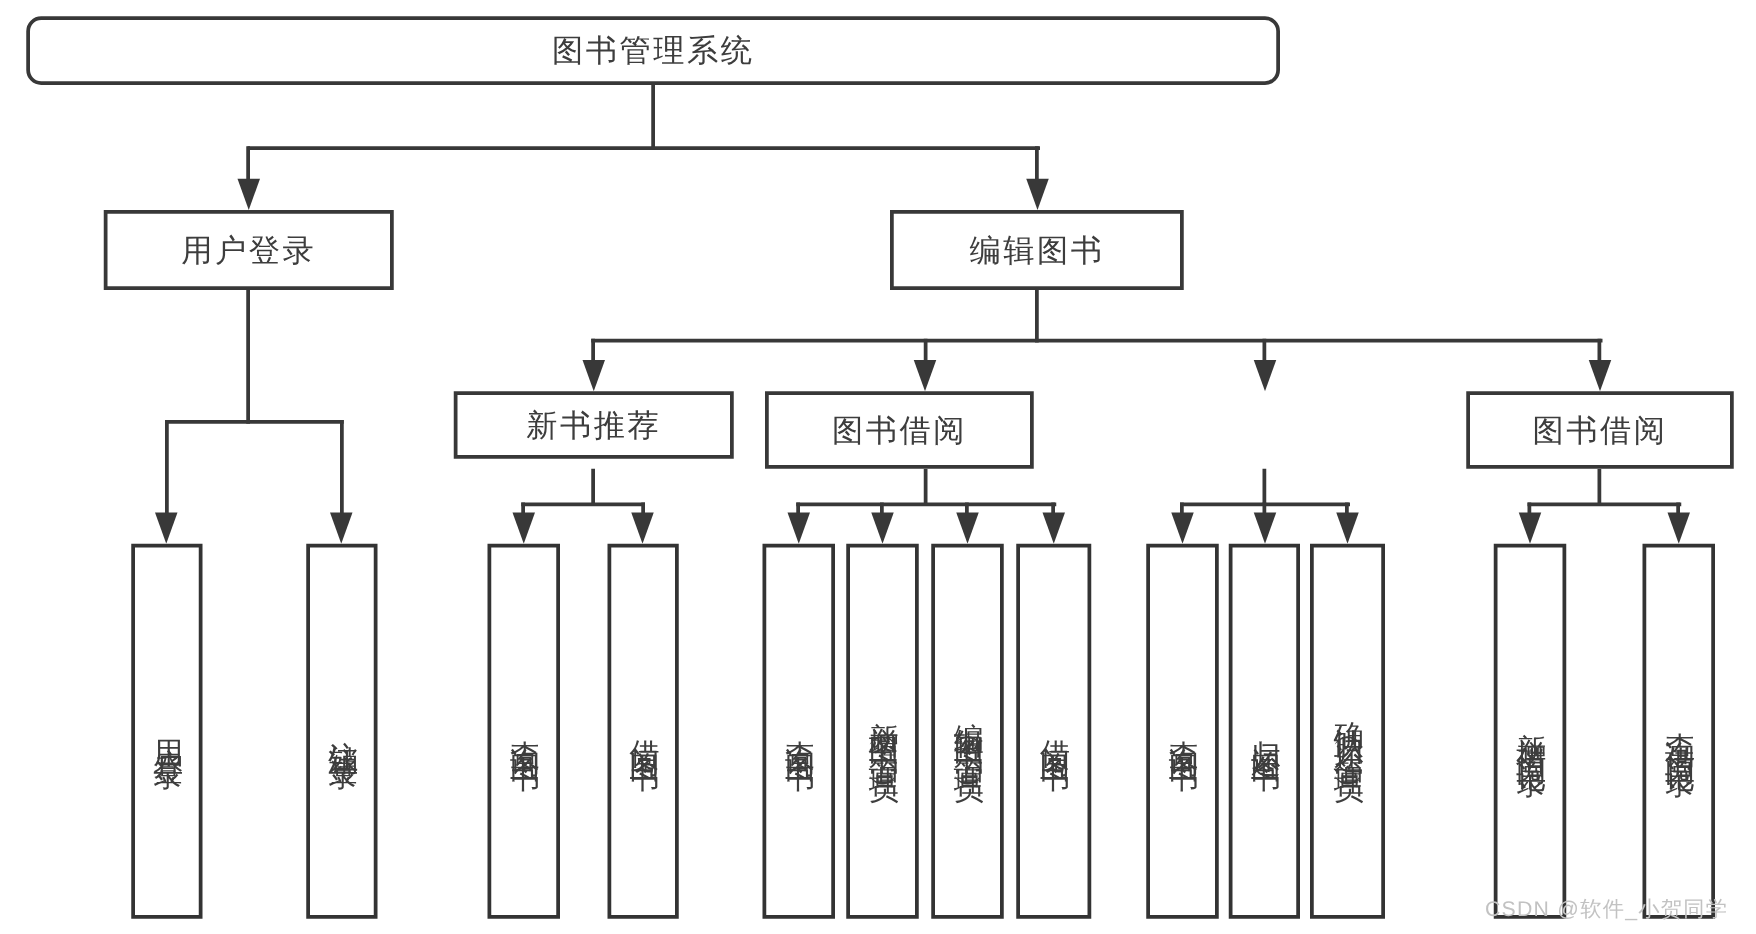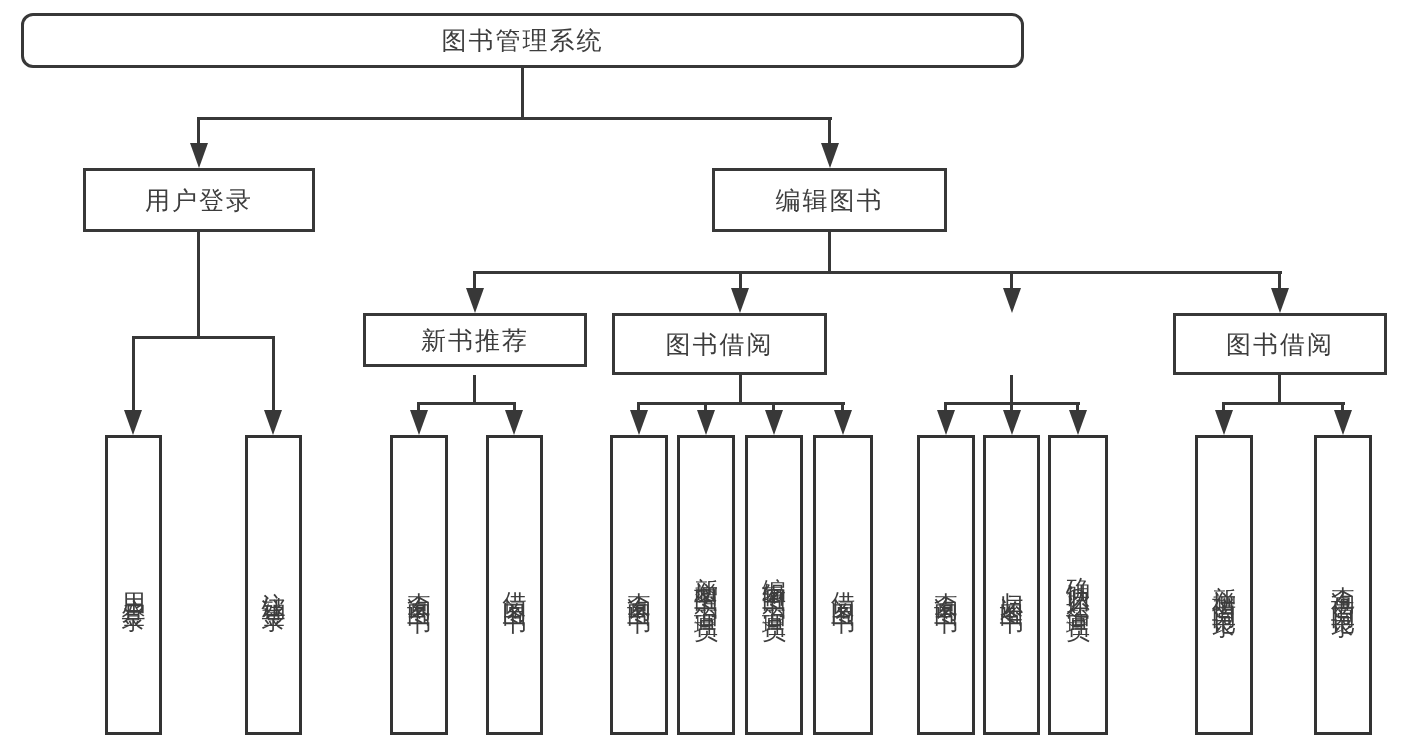--- a/index.html
+++ b/index.html
@@ -150,14 +150,15 @@
   <div class="vline" style="left:1076px; top:402px; height:9px;"></div>
   <div class="arrowhead" style="left:1069px; top:410px;"></div>
 
   <div class="vline" style="left:1278px; top:375px; height:29px;"></div>
   <div class="hline" style="left:1222px; top:402px; width:123px;"></div>
   <div class="vline" style="left:1222px; top:402px; height:9px;"></div>
   <div class="arrowhead" style="left:1215px; top:410px;"></div>
   <div class="vline" style="left:1341px; top:402px; height:9px;"></div>
   <div class="arrowhead" style="left:1334px; top:410px;"></div>
 
+  <div class="watermark">CSDN @软件_小贺同学</div>
 
 </div>
 
 </body></html>

